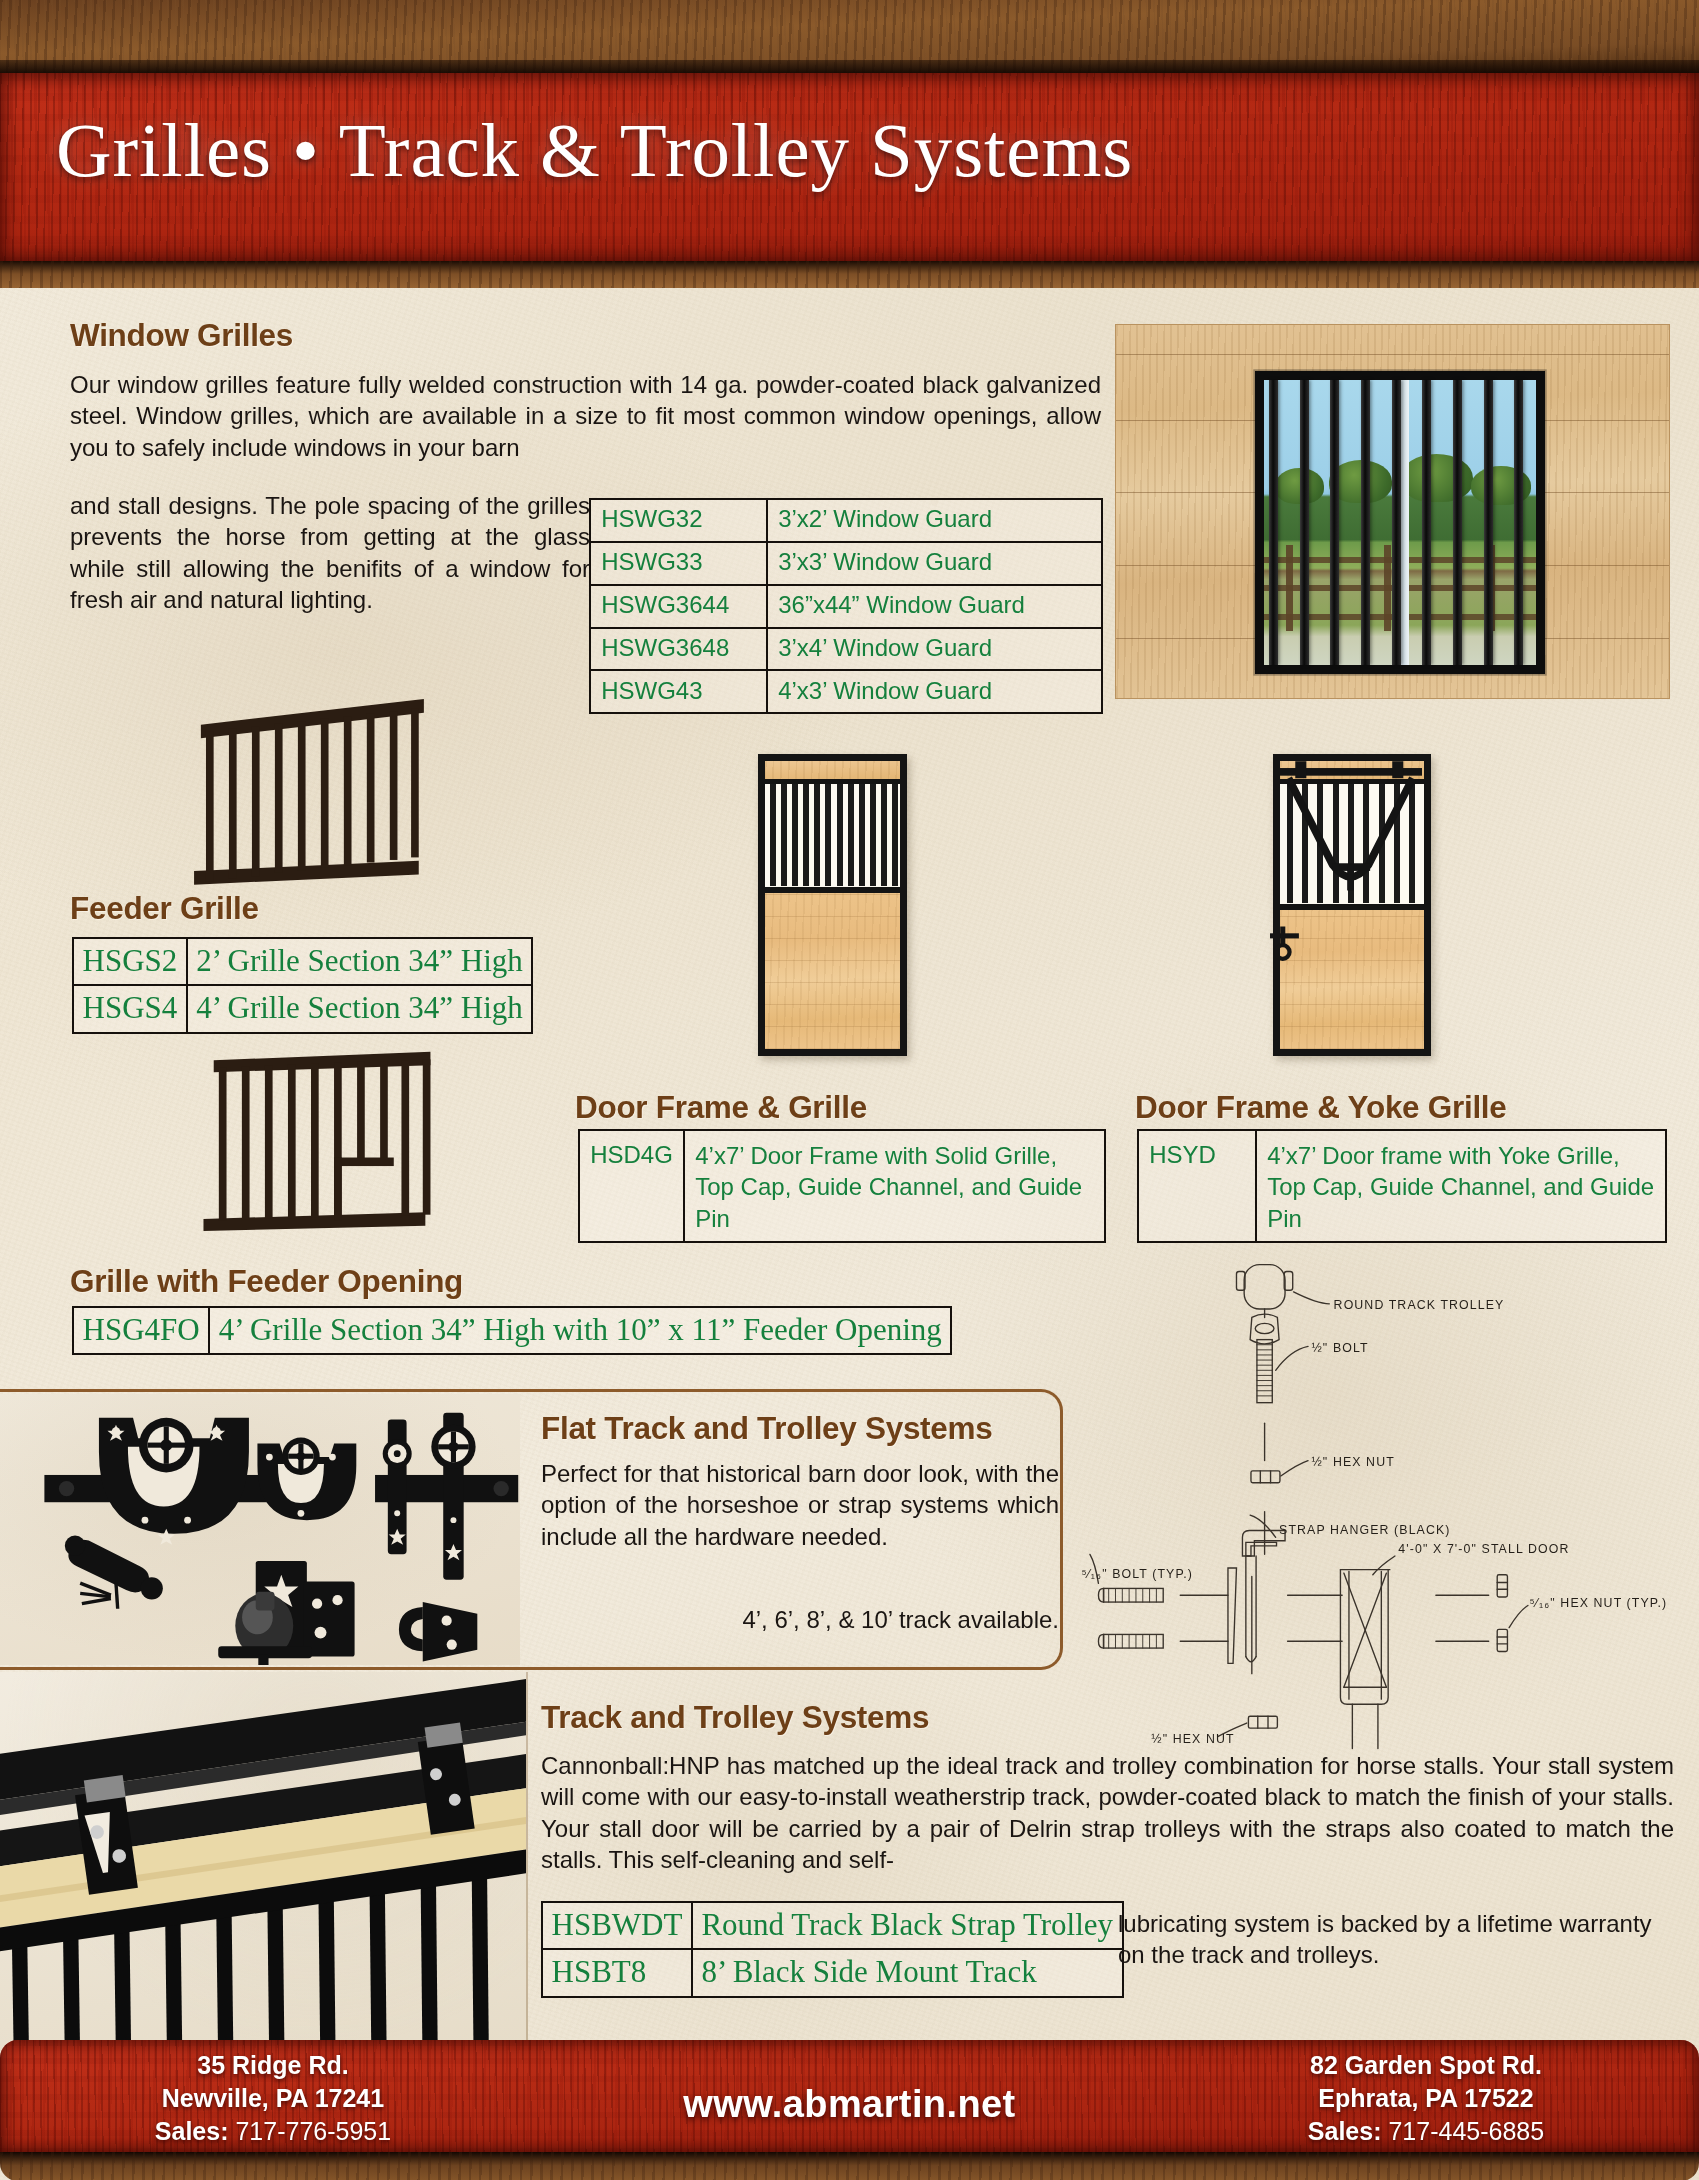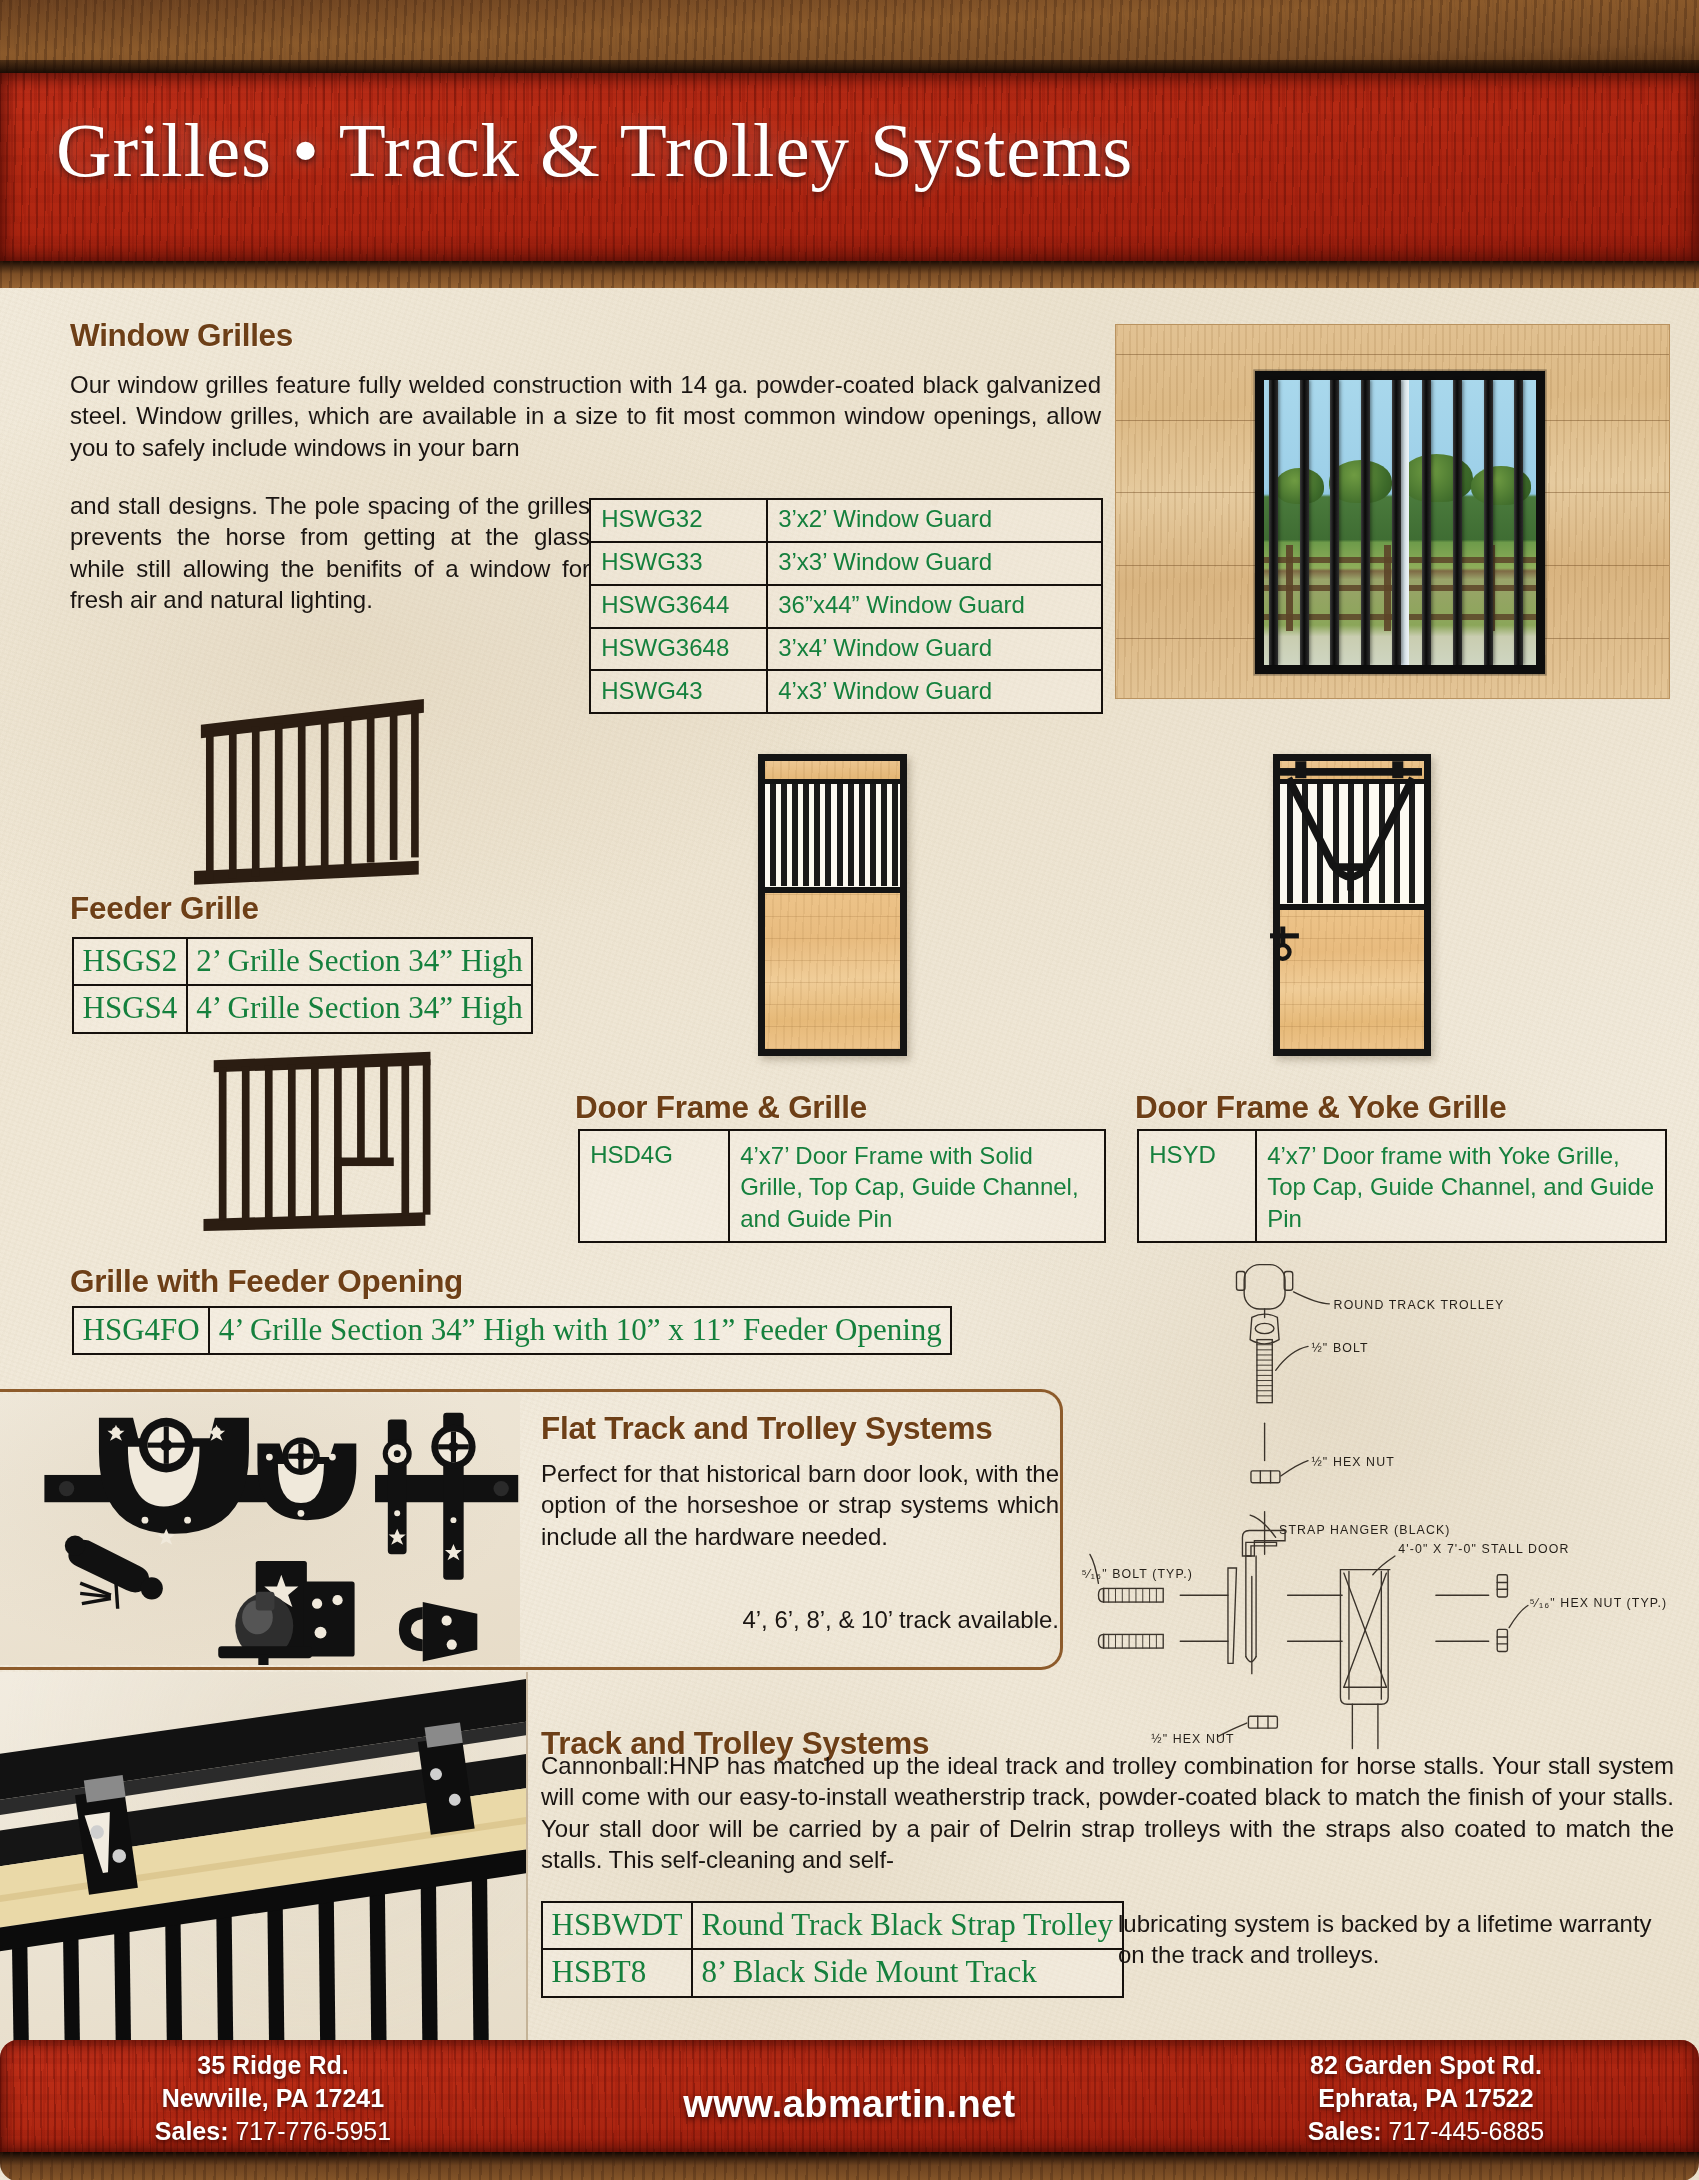--- a/index.html
+++ b/index.html
@@ -402,21 +402,21 @@
     </div>
     <div class="door-wood" style="height:162px;"></div>
   </div>
 </div>
 
 <h2 class="h-section" style="position:absolute;left:575px;top:1089px;">Door Frame &amp; Grille</h2>
 
 <table class="ptable multi" style="position:absolute;left:578px;top:1129px;width:528px;height:99px;">
   <tbody>
     <tr>
-      <td class="code" style="width:150px;">HSD4G</td>
+      <td class="code" style="width:105px;">HSD4G</td>
       <td style="line-height:1.32;">4’x7’ Door Frame with Solid Grille, Top Cap, Guide Channel, and Guide Pin</td>
     </tr>
   </tbody>
 </table>
 
 <div class="door-photo" style="left:1273px;top:754px;width:158px;height:302px;">
   <div class="door-frame-outer">
     <div class="door-topcap"></div>
     <div class="door-bars" style="top:23px;height:119px;">
       <i style="left:6.8px;"></i>
@@ -714,21 +714,21 @@
         <polygon points="374,268 392,266 394,445 376,445"></polygon>
         <polygon points="434,260 452,258 454,445 436,445"></polygon>
         <polygon points="494,252 512,250 514,445 496,445"></polygon>
         <polygon points="554,244 572,242 574,445 556,445"></polygon>
       </g>
       <polygon points="0,300 620,208 620,236 0,328" fill="#0c0c0c"></polygon>
     </g>
   </svg>
 </div>
 
-<h2 class="h-section" style="position:absolute;left:541px;top:1699px;margin-top:26px;">Track and Trolley Systems</h2>
+<h2 class="h-section" style="position:absolute;left:541px;top:1699px;">Track and Trolley Systems</h2>
 
 <div class="body-text" style="position:absolute;left:541px;top:1750px;width:1133px;">Cannonball:HNP has matched up the ideal track and trolley combination for horse stalls. Your stall system will come with our easy-to-install weatherstrip track, powder-coated black to match the finish of your stalls. Your stall door will be carried by a pair of Delrin strap trolleys with the straps also coated to match the stalls. This self-cleaning and self-</div>
 
 <table class="ptable tight" style="position:absolute;left:541px;top:1901px;width:562px;">
   <tbody>
     <tr>
       <td class="code" style="width:160px;">HSBWDT</td>
       <td>Round Track Black Strap Trolley</td>
     </tr>
     <tr>

